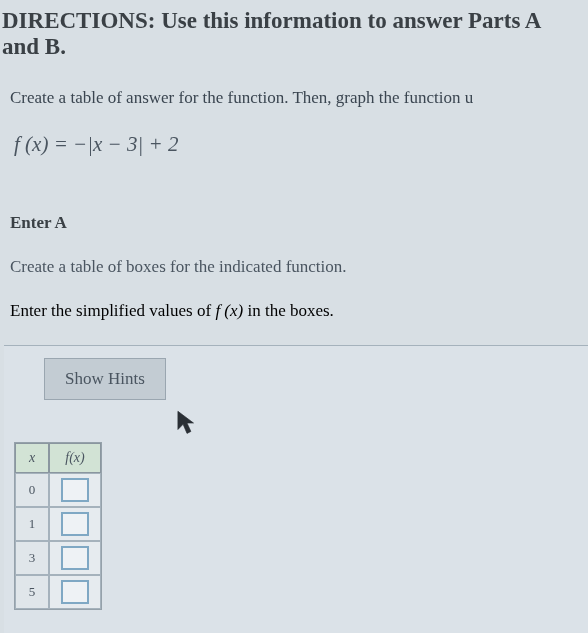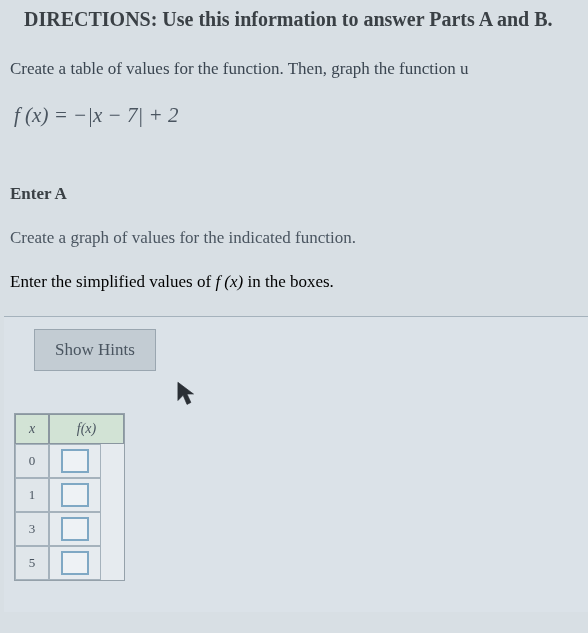--- a/index.html
+++ b/index.html
@@ -9,22 +9,22 @@
     }
     body {
       font-family: Georgia, 'Times New Roman', serif;
       background: #d8dfe4;
       width: 588px;
       height: 633px;
       overflow: hidden;
       color: #3a4550;
     }
     .directions {
-      padding: 8px 10px 0 24px;
-      font-size: 20px;
+      padding: 8px 10px 0 2px;
+      font-size: 23px;
       font-weight: bold;
       color: #3a4045;
     }
     .intro {
       padding: 28px 10px 0 10px;
       font-size: 17px;
       color: #3a4550;
     }
     .equation {
       padding: 24px 14px 0 14px;
@@ -59,21 +59,21 @@
     .answer-area {
       margin: 0 0 0 4px;
       border-top: 1px solid #a5b2bc;
       padding: 12px 0 0 0;
       width: 584px;
       height: 296px;
       background: #dbe2e8;
     }
     .show-hints {
       display: inline-block;
-      margin-left: 30px;
+      margin-left: 40px;
       padding: 10px 20px;
       background: #c3ccd3;
       border: 1px solid #9aa6b0;
       font-size: 17px;
       color: #4a5560;
       cursor: pointer;
       font-family: Georgia, serif;
     }
     .cursor-icon {
       position: relative;
@@ -101,21 +101,21 @@
       font-size: 14px;
       color: #4a5560;
       font-style: italic;
       text-align: center;
       padding: 6px 0;
     }
     .th-x {
       width: 34px;
     }
     .th-fx {
-      width: 75px;
+      width: 52px;
     }
     .table-row {
       display: flex;
       background: #e6ebef;
     }
     .td-x {
       width: 34px;
       border: 1px solid #a5b2bc;
       font-size: 13px;
       color: #4a5560;
@@ -141,31 +141,31 @@
     }
   </style>
 </head>
 <body>
 
 <div class="directions">
   <span>DIRECTIONS:</span>
   <span>Use this information to answer Parts A and B.</span>
 </div>
 
-<div class="intro">Create a table of values for the function. Then, graph the function u</div>
+<div class="intro">Create a table of answer for the function. Then, graph the function u</div>
 
 <div class="equation">
   <span class="fn">f (x)</span>
   <span>=</span>
-  <span>−|x − 7| + 2</span>
+  <span>−|x − 3| + 2</span>
 </div>
 
 <div class="part-label">Enter A</div>
 
-<div class="part-instruction">Create a graph of values for the indicated function.</div>
+<div class="part-instruction">Create a table of boxes for the indicated function.</div>
 
 <div class="enter-instruction">
   <span>Enter the simplified values of </span><span class="fx">f (x)</span><span> in the boxes.</span>
 </div>
 
 <div class="answer-area">
   <button class="show-hints">Show Hints</button>
 
   <div class="cursor-icon">
     <svg viewBox="0 0 16 20">

